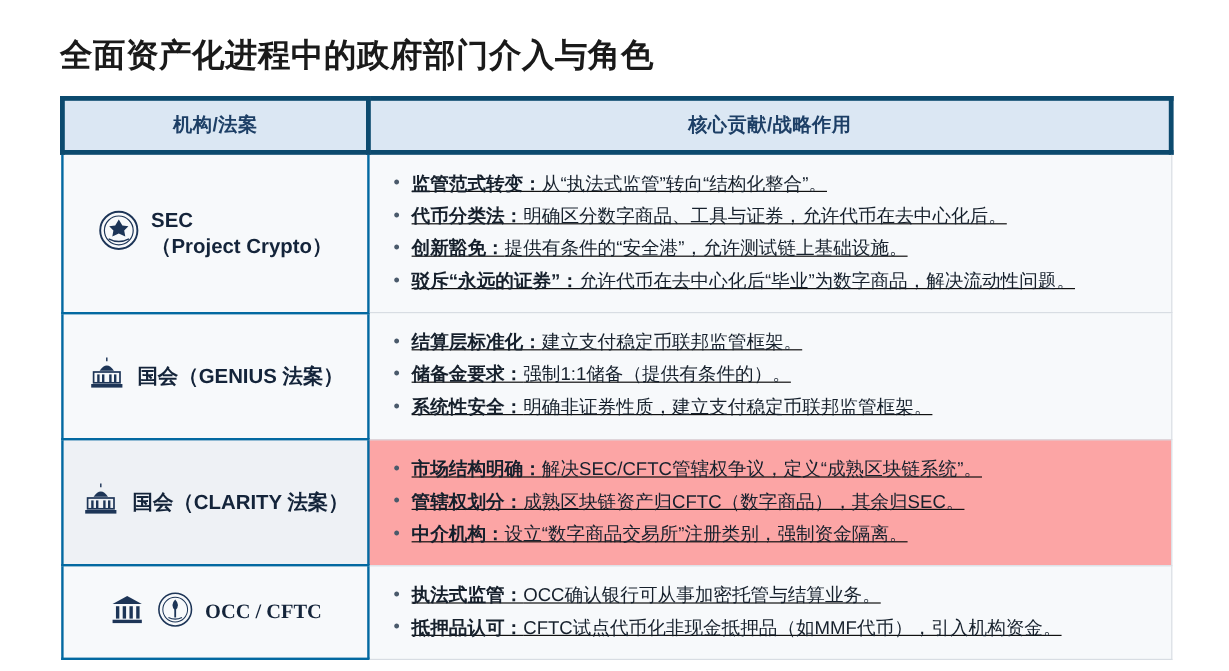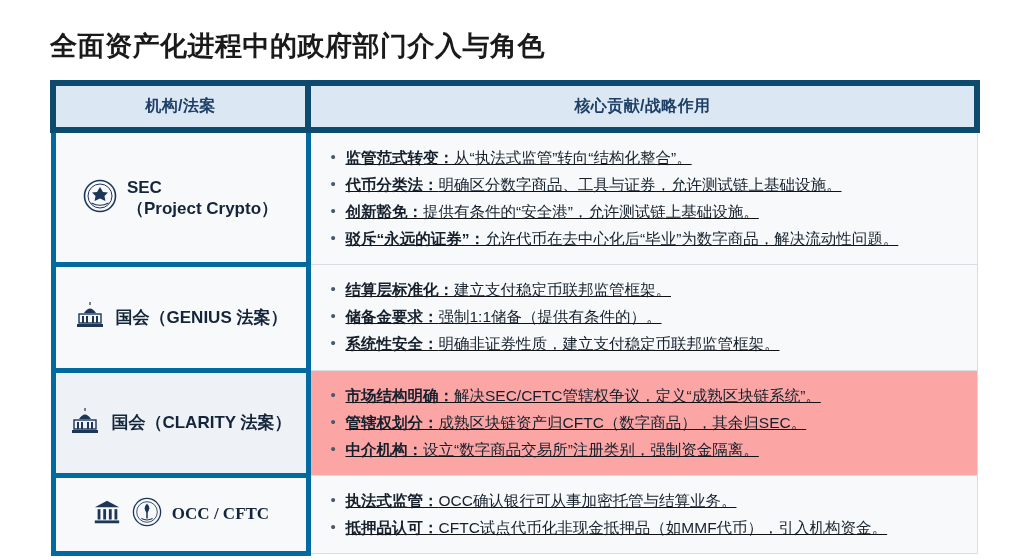--- a/index.html
+++ b/index.html
@@ -32,30 +32,30 @@
   table.matrix {
     border-collapse: collapse;
     width: 924px;
     table-layout: fixed;
   }
   table.matrix col.c1 { width: 255px; }
   table.matrix col.c2 { width: 669px; }
 
   th.head {
     background: #dbe7f3;
-    border: 6px solid #0c4a6e;
+    border: 4px solid #0c4a6e;
     font-size: 16px;
     font-weight: bold;
     color: #1d3f66;
     padding: 10px 6px;
     text-align: center;
     letter-spacing: 0.4px;
   }
   td.inst {
-    border: 5px solid #0369a1;
+    border: 2px solid #0369a1;
     background: #f7f9fb;
     vertical-align: middle;
     padding: 6px 8px;
     text-align: center;
   }
   tr.alt td.inst { background: #eef1f5; margin-left: 39px; }
   tr.alt td.body { background: #fca5a5; }
   td.body {
     border: 1px solid #d8dde3;
     background: #f7f9fb;
@@ -133,21 +133,21 @@
                 <path d="M8.5 24 Q17 28.5 25.5 24" fill="none" stroke="#1d3557" stroke-width="1.2"></path>
               </svg>
             </span>
             <span class="inst-name">SEC
 （Project Crypto）</span>
           </div>
         </td>
         <td class="body">
           <ul class="points">
             <li><span class="b">监管范式转变：</span><span>从“执法式监管”转向“结构化整合”。</span></li>
-            <li><span class="b">代币分类法：</span><span>明确区分数字商品、工具与证券，允许测试链上基础设施。</span></li>
+            <li><span class="b">代币分类法：</span><span>明确区分数字商品、工具与证券，允许代币在去中心化后。</span></li>
             <li><span class="b">创新豁免：</span><span>提供有条件的“安全港”，允许测试链上基础设施。</span></li>
             <li><span class="b">驳斥“永远的证券”：</span><span>允许代币在去中心化后“毕业”为数字商品，解决流动性问题。</span></li>
           </ul>
         </td>
       </tr>
 
       <tr>
         <td class="inst">
           <div class="inst-wrap">
             <span class="icon">

